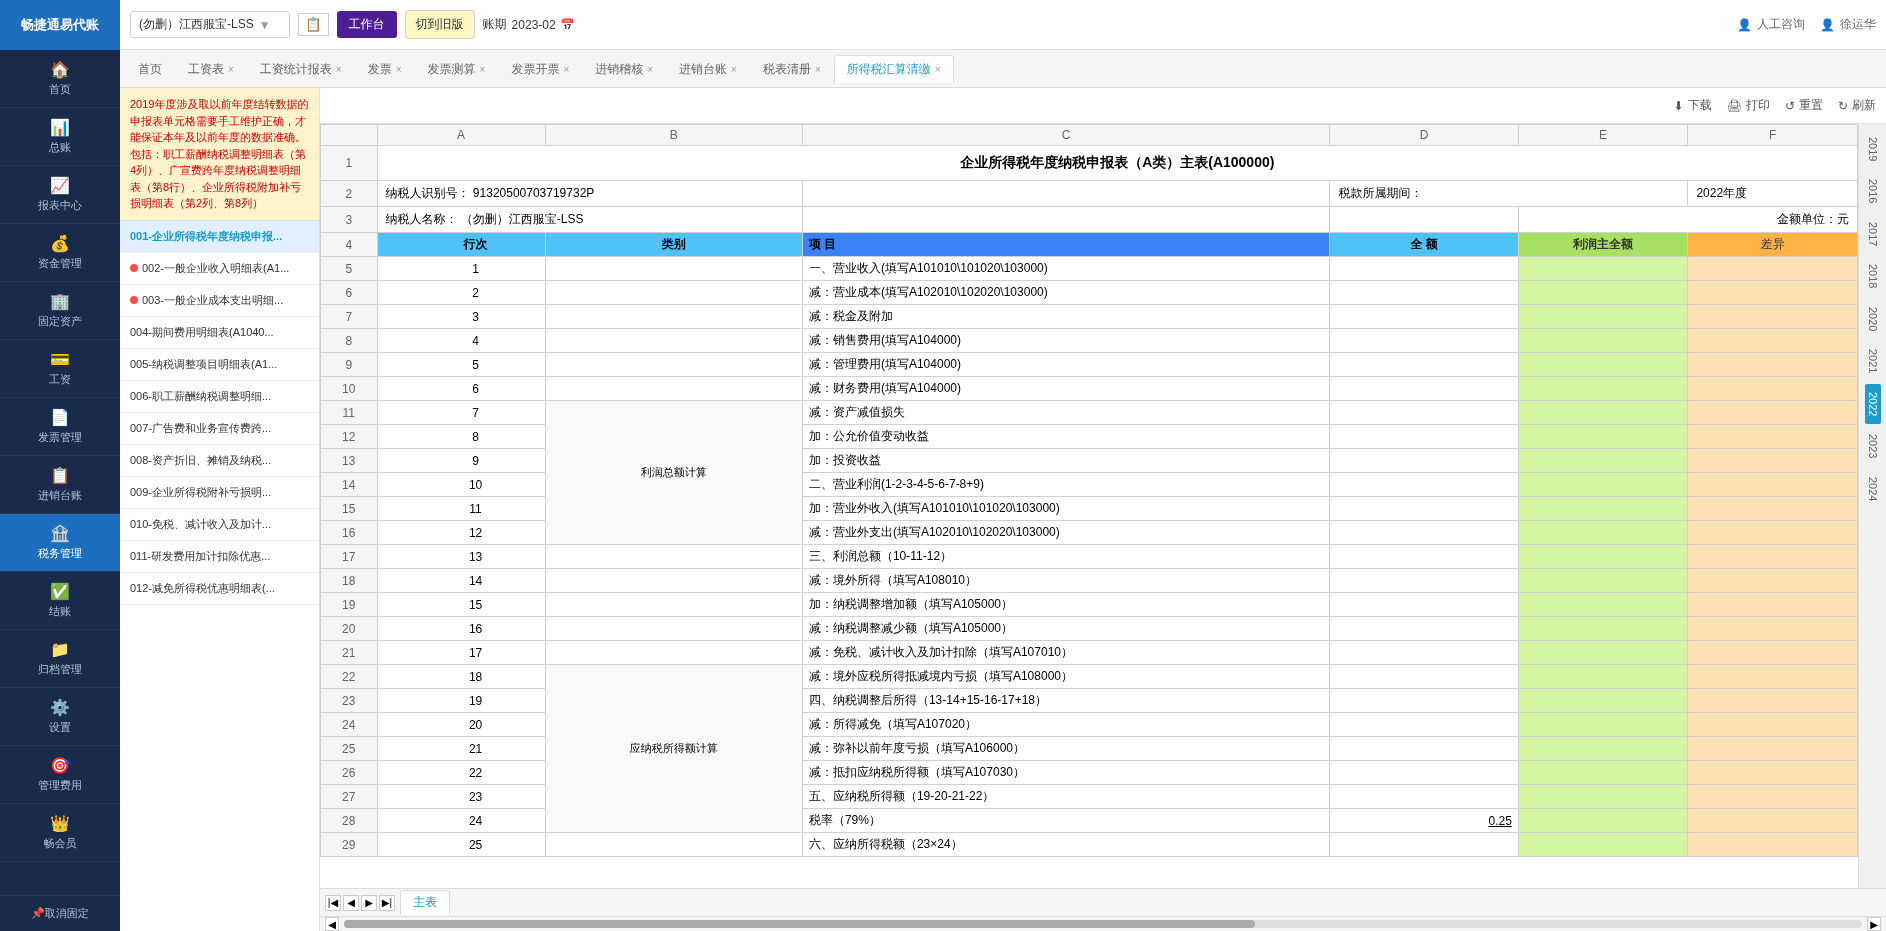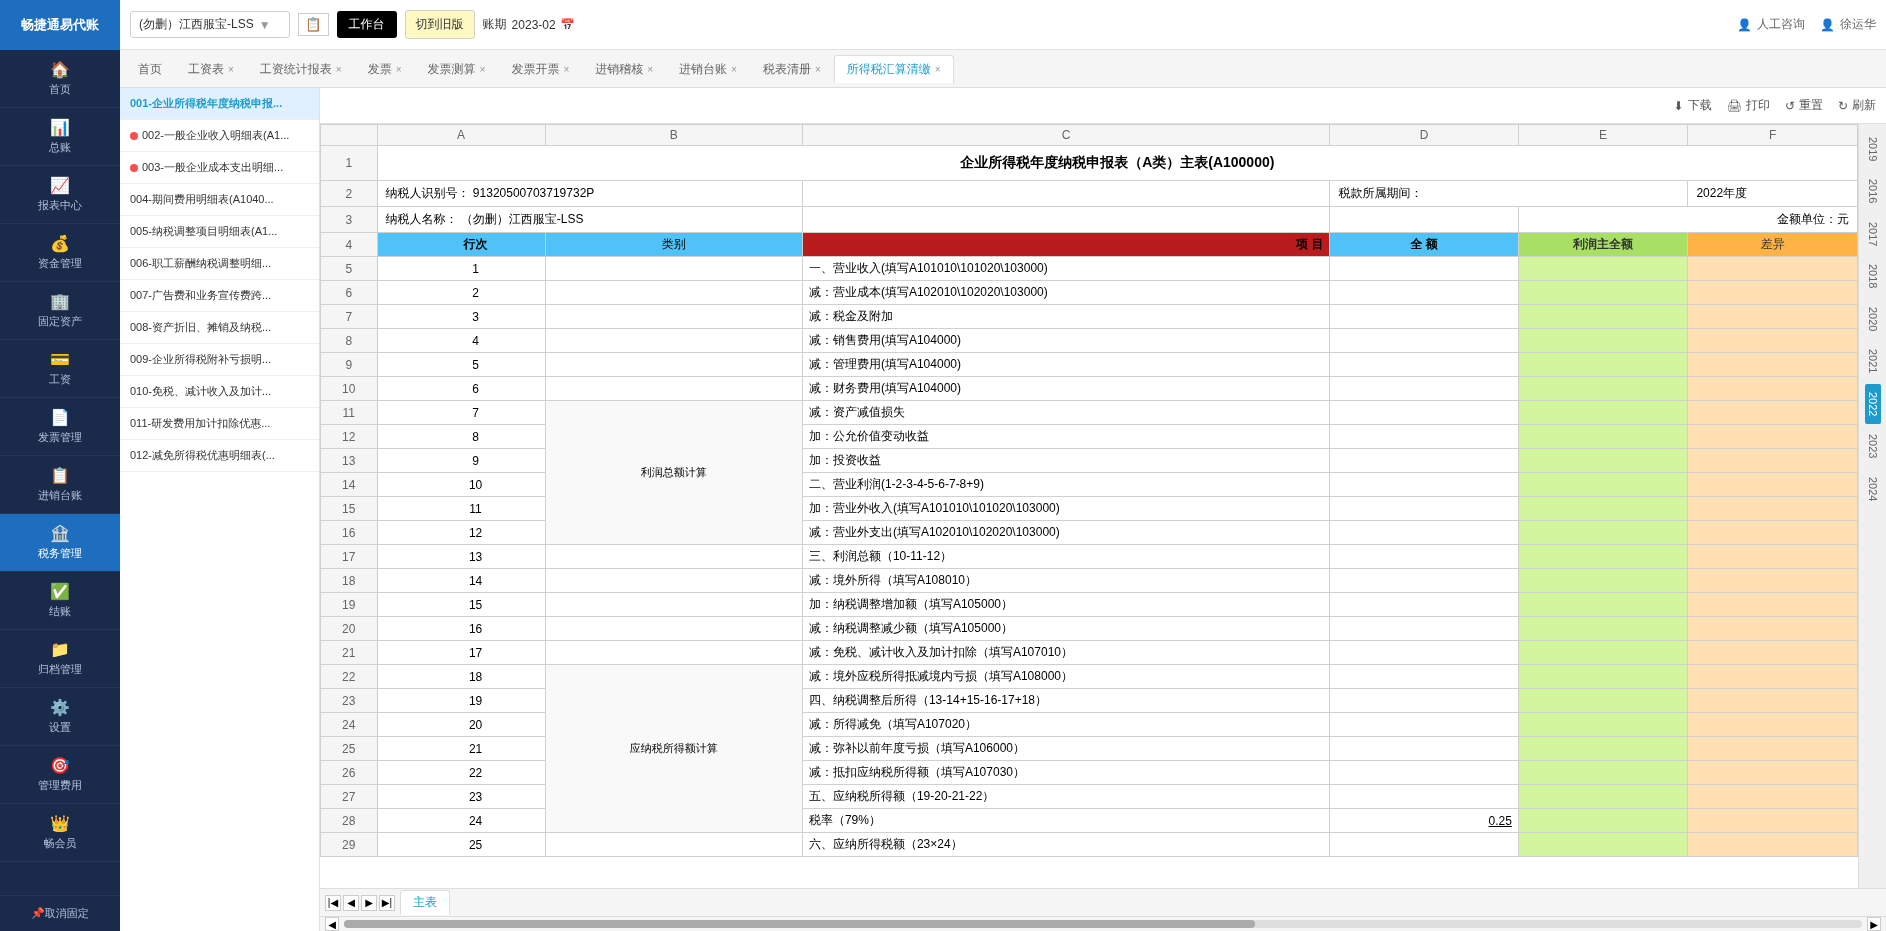--- a/index.html
+++ b/index.html
@@ -13,21 +13,21 @@
     .sidebar-item .icon { font-size: 16px; margin-bottom: 3px; }
     .sidebar-footer { margin-top: auto; padding: 10px 5px; color: #aec0d8; font-size: 11px; display: flex; align-items: center; justify-content: center; cursor: pointer; border-top: 1px solid #243558; }
 
     
     .main-content { flex: 1; display: flex; flex-direction: column; overflow: hidden; }
 
     
     .top-bar { height: 50px; background: #fff; display: flex; align-items: center; padding: 0 10px; border-bottom: 1px solid #e0e0e0; gap: 8px; flex-shrink: 0; }
     .company-selector { border: 1px solid #d0d0d0; border-radius: 3px; padding: 4px 8px; display: flex; align-items: center; gap: 5px; cursor: pointer; font-size: 12px; color: #333; min-width: 160px; }
     .company-selector .chevron { color: #999; }
-    .btn-workbench { background: #000000; color: #fff; border: none; border-radius: 3px; padding: 5px 12px; cursor: pointer; font-size: 12px; }
+    .btn-workbench { background: #4c1d95; color: #fff; border: none; border-radius: 3px; padding: 5px 12px; cursor: pointer; font-size: 12px; }
     .btn-cutdate { background: #fef9c3; color: #333; border: 1px solid #d0d0d0; border-radius: 3px; padding: 5px 10px; cursor: pointer; font-size: 12px; }
     .period-info { display: flex; align-items: center; gap: 5px; font-size: 12px; color: #333; }
     .top-bar-right { margin-left: auto; display: flex; align-items: center; gap: 15px; color: #666; font-size: 12px; }
     .user-info { display: flex; align-items: center; gap: 5px; }
 
     
     .tab-bar { height: 38px; background: #f5f5f5; display: flex; align-items: center; padding: 0 5px; border-bottom: 1px solid #ddd; flex-shrink: 0; overflow-x: auto; }
     .tab-item { padding: 5px 12px; cursor: pointer; font-size: 12px; color: #666; white-space: nowrap; display: flex; align-items: center; gap: 4px; border: 1px solid transparent; border-bottom: none; }
     .tab-item.active { background: #fff; color: #1e9bcd; border-color: #ddd; border-bottom-color: #fff; border-radius: 3px 3px 0 0; }
     .tab-close { color: #999; font-size: 10px; cursor: pointer; }
@@ -217,20 +217,21 @@
     </div>
     <div class="tab-item active">
       <span>所得税汇算清缴</span>
       <span class="tab-close">×</span>
     </div>
   </div>
 
   <div class="content-area">
 
     <div class="left-panel">
+      <div class="notice-bar">2019年度涉及取以前年度结转数据的申报表单元格需要手工维护正确，才能保证本年及以前年度的数据准确。包括：职工薪酬纳税调整明细表（第4列）、广宣费跨年度纳税调整明细表（第8行）、企业所得税附加补亏损明细表（第2列、第8列）</div>
 
       <div class="left-menu-item active">
         <span>001-企业所得税年度纳税申报...</span>
       </div>
       <div class="left-menu-item">
         <span class="status-dot dot-red"></span>
         <span>002-一般企业收入明细表(A1...</span>
       </div>
       <div class="left-menu-item">
         <span class="status-dot dot-red"></span>
@@ -329,22 +330,22 @@
                 <td></td>
                 <td></td>
                 <td colspan="2" style="padding:4px 8px;text-align:right;">
                   <span>金额单位：元</span>
                 </td>
               </tr>
 
               <tr>
                 <td class="row-header">4</td>
                 <td class="col-a header-row" style="background:#4fc3f7;font-weight:bold;text-align:center;">行次</td>
-                <td class="col-b header-row" style="background:#4fc3f7;font-weight:normal;">类别</td>
-                <td class="col-c header-row" style="background:#b91c1c;font-weight:bold;text-align:right;">项 目</td>
+                <td class="col-b header-row" style="background:#4fc3f7;font-weight:bold;">类别</td>
+                <td class="col-c header-row" style="background:#3b82f6;font-weight:bold;text-align:left;">项 目</td>
                 <td class="col-d header-row" style="background:#4fc3f7;font-weight:bold;text-align:center;">全 额</td>
                 <td class="col-e header-row col-e-header" style="background:#8bc34a;font-weight:bold;text-align:center;">利润主全额</td>
                 <td class="col-f header-row col-f-header" style="background:#ffa726;font-weight:normal;text-align:center;">差异</td>
               </tr>
 
               <tr>
                 <td class="row-header">5</td>
                 <td class="col-a" style="text-align:center;">1</td>
                 <td class="col-b"></td>
                 <td class="col-c">一、营业收入(填写A101010\101020\103000)</td>

